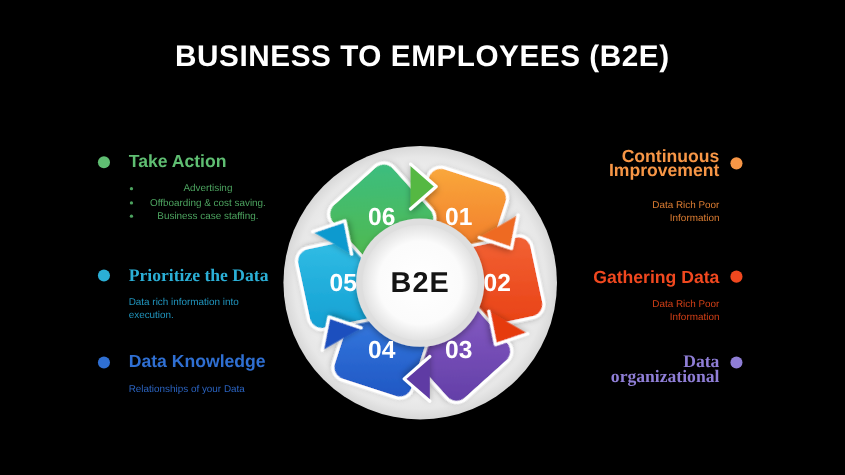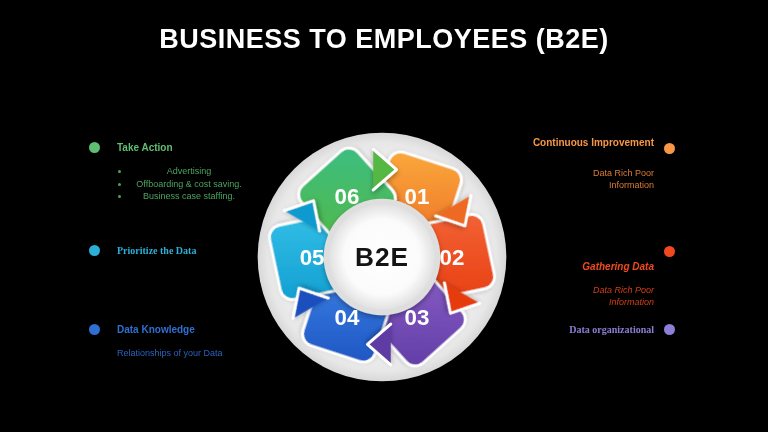--- a/index.html
+++ b/index.html
@@ -2,42 +2,42 @@
 <html><head>
 <meta charset="utf-8">
 <style>
   html,body{margin:0;padding:0;}
   body{
     width:768px;height:432px;background:#000;overflow:hidden;position:relative;
     font-family:"Liberation Sans",sans-serif;
   }
   .slide{position:absolute;inset:0;}
   .slide-title{
-    position:absolute;top:24px;left:0;width:100%;margin:0;
+    position:absolute;top:36px;left:0;width:100%;margin:0;
     text-align:center;color:#ffffff;font-size:27px;font-weight:bold;letter-spacing:.5px;
   }
   .section{position:absolute;}
-  .section .heading{font-size:10px;font-weight:bold;line-height:13px;}
+  .section .heading{font-size:16px;font-weight:bold;line-height:13px;}
   .section .body{font-size:9px;line-height:11.5px;margin-top:12px;}
   .section ul.bullets{
     font-size:9px;line-height:12.5px;margin:11px 0 0 0;padding-left:13px;
   }
   .section ul.bullets li{padding-left:1px;text-align:center;}
 
   
   .sec-left{left:117px;width:130px;text-align:left;}
   .sec-l0{top:141px;}
   .sec-l1{top:244px;}
   .sec-l2{top:323px;}
   .sec-left .body{width:122px;}
 
   
   .sec-right{left:519px;width:135px;text-align:right;}
   .sec-r0{top:136px;}
-  .sec-r1{top:260px;font-style:italic;}
+  .sec-r1{top:246px;}
   .sec-r2{top:323px;}
   .sec-right .body{width:100px;margin-left:auto;}
   .sec-r0 .body{margin-top:19px;}
 
   .dot{position:absolute;width:11px;height:11px;border-radius:50%;}
   .dot-l0{left:89px;top:142px;}
   .dot-l1{left:89px;top:245px;}
   .dot-l2{left:89px;top:324px;}
   .dot-r0{left:664px;top:143px;}
   .dot-r1{left:664px;top:246px;}
@@ -56,20 +56,21 @@
   <div class="section sec-left sec-l0">
     <div class="heading" style="color: rgb(95, 190, 114);">Take Action</div>
     <ul class="bullets" style="color: rgb(76, 163, 95);">
       <li>Advertising</li>
       <li>Offboarding &amp; cost saving.</li>
       <li>Business case staffing.</li>
     </ul>
   </div>
   <div class="section sec-left sec-l1">
     <div class="heading" style="color: rgb(43, 175, 214); font-family: Liberation Serif, serif;">Prioritize the Data</div>
+    <div class="body" style="color: rgb(32, 149, 190);">Data rich information into execution.</div>
   </div>
   <div class="section sec-left sec-l2">
     <div class="heading" style="color: rgb(47, 111, 210);">Data Knowledge</div>
     <div class="body" style="color: rgb(42, 98, 190);">Relationships of your Data</div>
   </div>
 
   <div class="section sec-right sec-r0">
     <div class="heading" style="color: rgb(247, 150, 70);">Continuous Improvement</div>
     <div class="body" style="color: rgb(221, 125, 50);">Data Rich Poor Information</div>
   </div>

